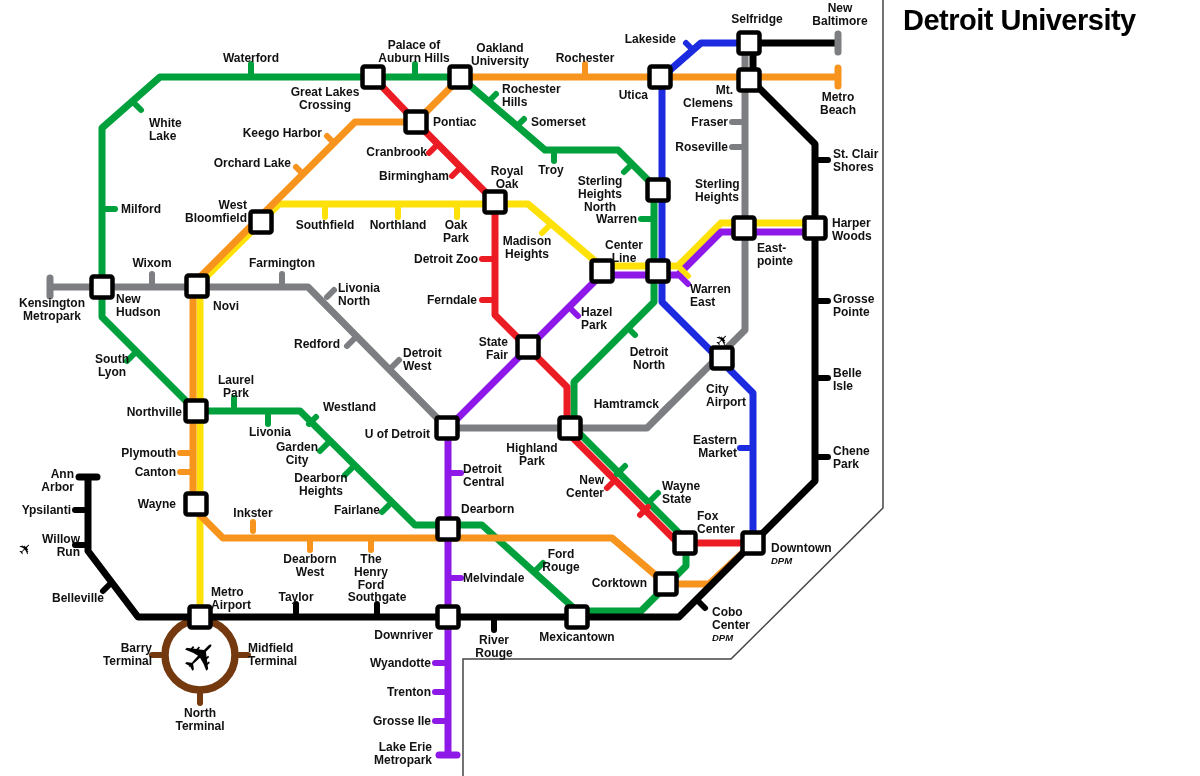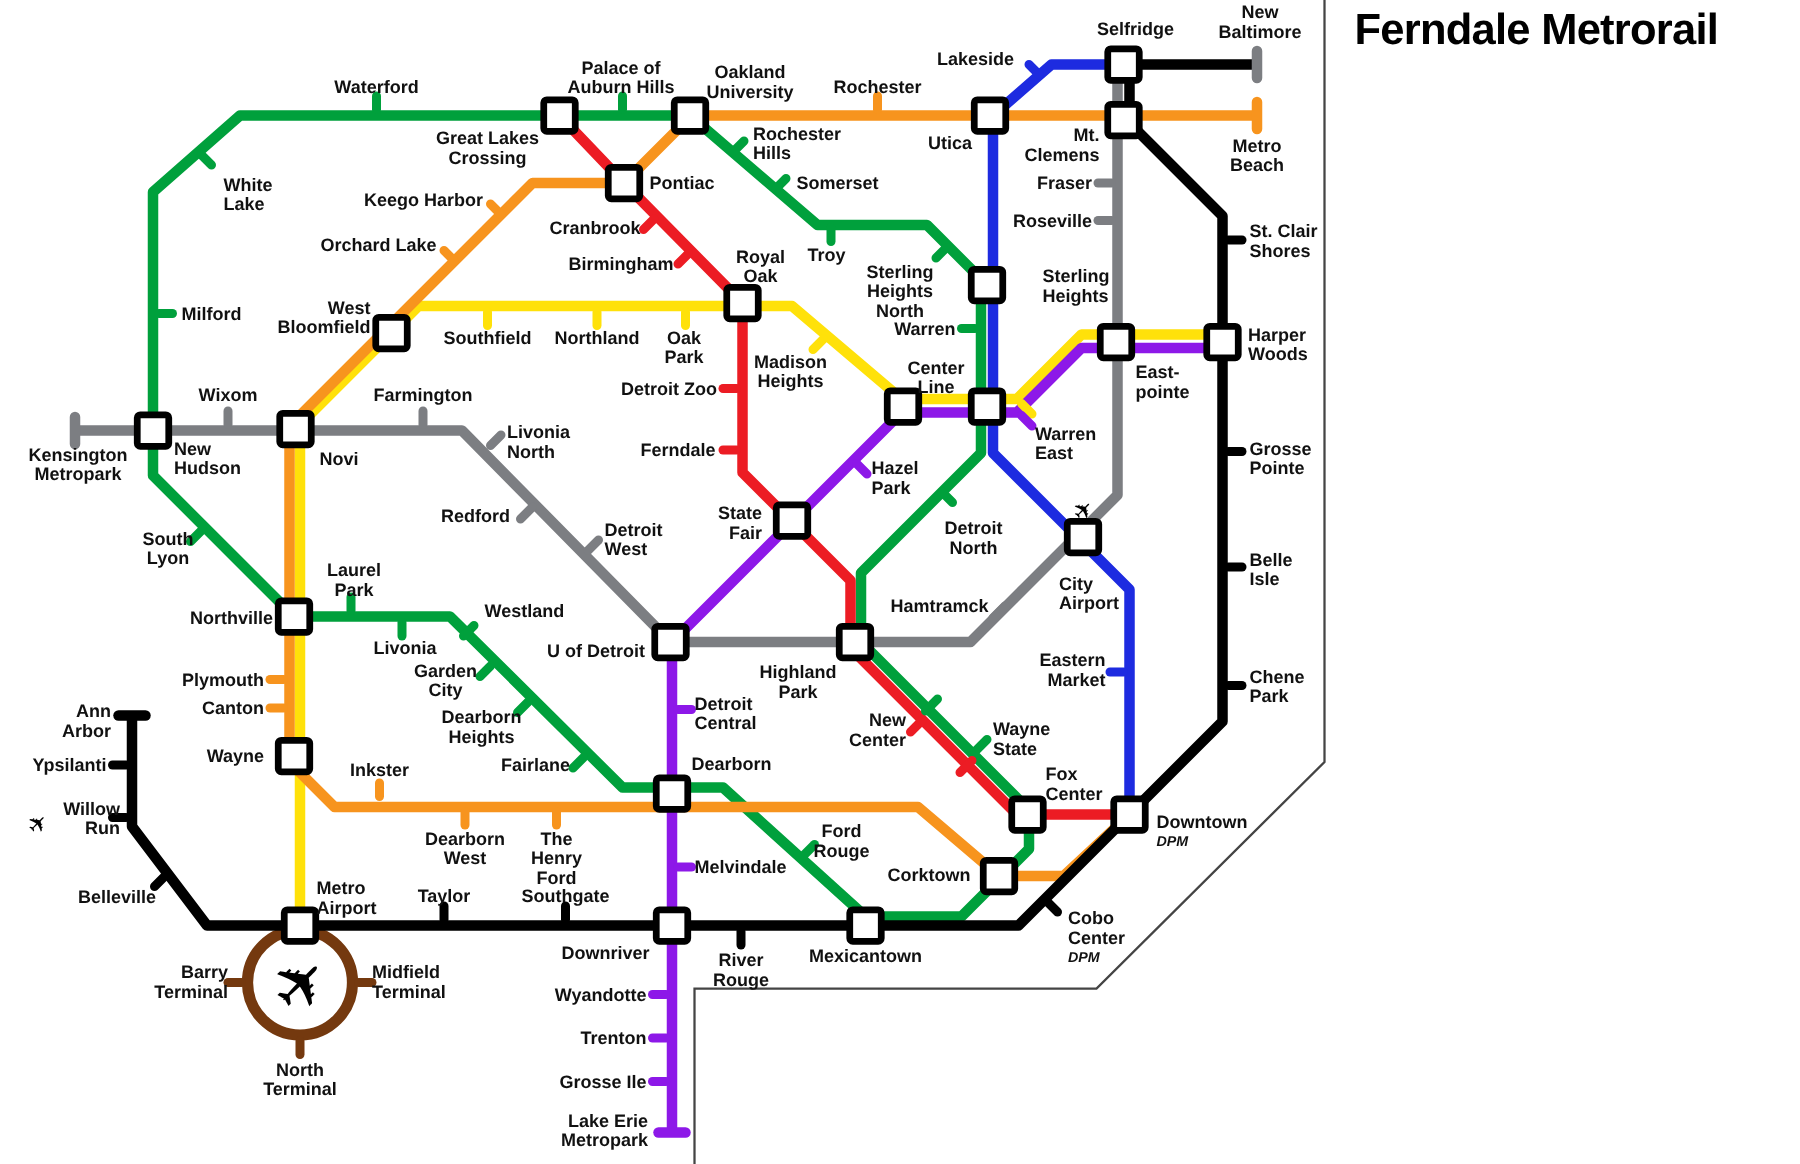--- a/index.html
+++ b/index.html
@@ -226,14 +226,14 @@
       <text x="377" y="601" fill="#111111" font-size="12" font-weight="bold" text-anchor="middle" font-style="normal"><tspan x="377" dy="0">Southgate</tspan></text>
       <text x="211" y="596" fill="#111111" font-size="12" font-weight="bold" text-anchor="start" font-style="normal"><tspan x="211" dy="0">Metro</tspan><tspan x="211" dy="13">Airport</tspan></text>
       <text x="104" y="602" fill="#111111" font-size="12" font-weight="bold" text-anchor="end" font-style="normal"><tspan x="104" dy="0">Belleville</tspan></text>
       <text x="80" y="543" fill="#111111" font-size="12" font-weight="bold" text-anchor="end" font-style="normal"><tspan x="80" dy="0">Willow</tspan><tspan x="80" dy="13">Run</tspan></text>
       <text x="71" y="514" fill="#111111" font-size="12" font-weight="bold" text-anchor="end" font-style="normal"><tspan x="71" dy="0">Ypsilanti</tspan></text>
       <text x="74" y="478" fill="#111111" font-size="12" font-weight="bold" text-anchor="end" font-style="normal"><tspan x="74" dy="0">Ann</tspan><tspan x="74" dy="13">Arbor</tspan></text>
       <text x="152" y="652" fill="#111111" font-size="12" font-weight="bold" text-anchor="end" font-style="normal"><tspan x="152" dy="0">Barry</tspan><tspan x="152" dy="13">Terminal</tspan></text>
       <text x="248" y="652" fill="#111111" font-size="12" font-weight="bold" text-anchor="start" font-style="normal"><tspan x="248" dy="0">Midfield</tspan><tspan x="248" dy="13">Terminal</tspan></text>
       <text x="200" y="717" fill="#111111" font-size="12" font-weight="bold" text-anchor="middle" font-style="normal"><tspan x="200" dy="0">North</tspan><tspan x="200" dy="13">Terminal</tspan></text>
     </svg>
-  <div id="title">Ferndale Metrorail</div>
+  <div id="title">Detroit University</div>
 </div>
 
 </body></html>

